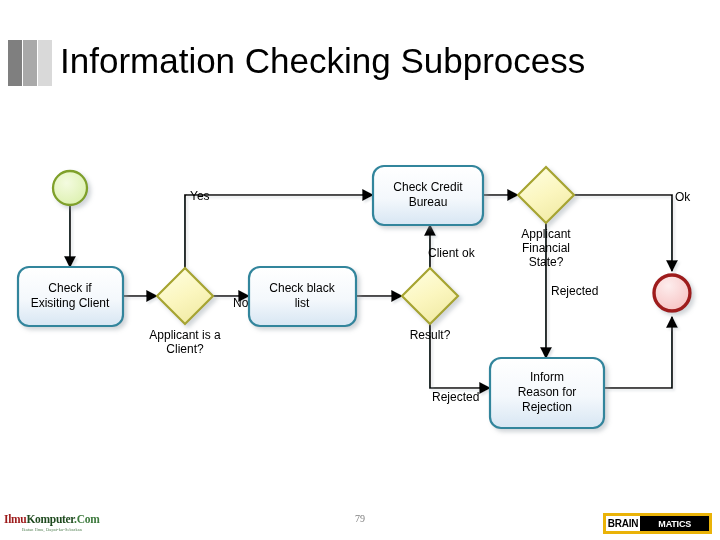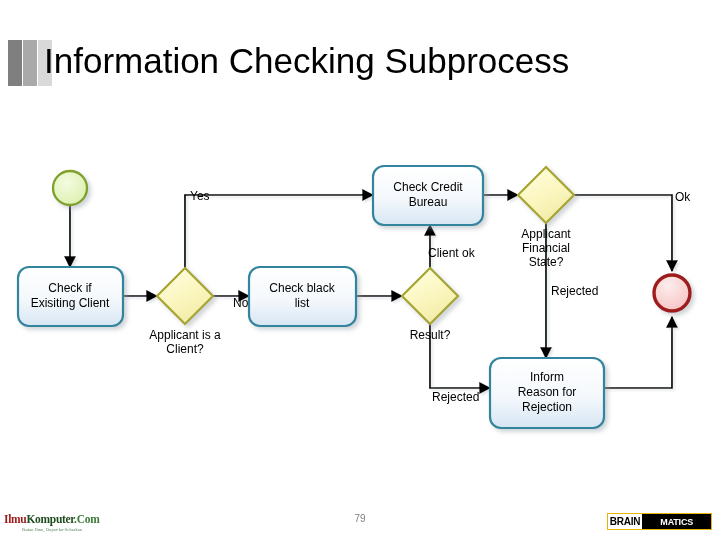--- a/index.html
+++ b/index.html
@@ -26,21 +26,21 @@
     display: flex;
     gap: 1px;
   }
   .title-bar { flex: 1 1 auto; height: 100%; }
   .bar-dark  { background: #7f7f7f; }
   .bar-mid   { background: #a9a9a9; }
   .bar-light { background: #d9d9d9; }
 
   #slide-title {
     position: absolute;
-    left: 44px;
+    left: 60px;
     top: 38px;
     font-size: 35px;
     font-weight: 400;
     letter-spacing: 0px;
     color: #000000;
     white-space: nowrap;
     line-height: 46px;
   }
 
   
@@ -82,30 +82,31 @@
   }
 
   #page-number {
     position: absolute;
     left: 0;
     top: 513px;
     width: 720px;
     text-align: center;
     font-size: 10px;
     color: #808080;
+    font-family: Liberation Serif, serif;
   }
 
   #footer-logo-right {
     position: absolute;
     right: 8px;
     top: 513px;
     height: 15px;
     display: flex;
     align-items: stretch;
-    border: 1px solid #eab308;
+    border: 3px solid #eab308;
     background: #ffffff;
   }
   #brand-a {
     background: #ffffff;
     color: #000000;
     font-size: 10px;
     font-weight: bold;
     padding: 0 2px;
     display: flex;
     align-items: center;

